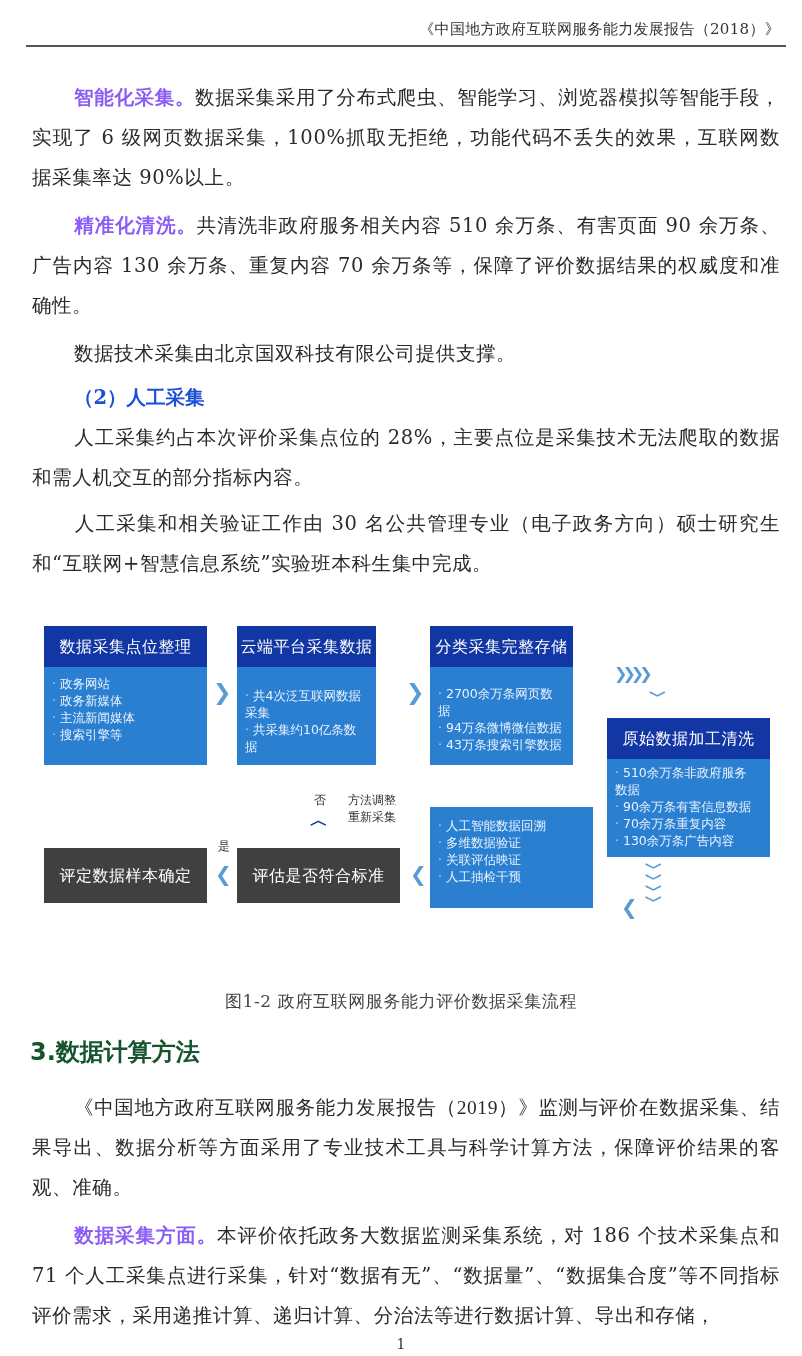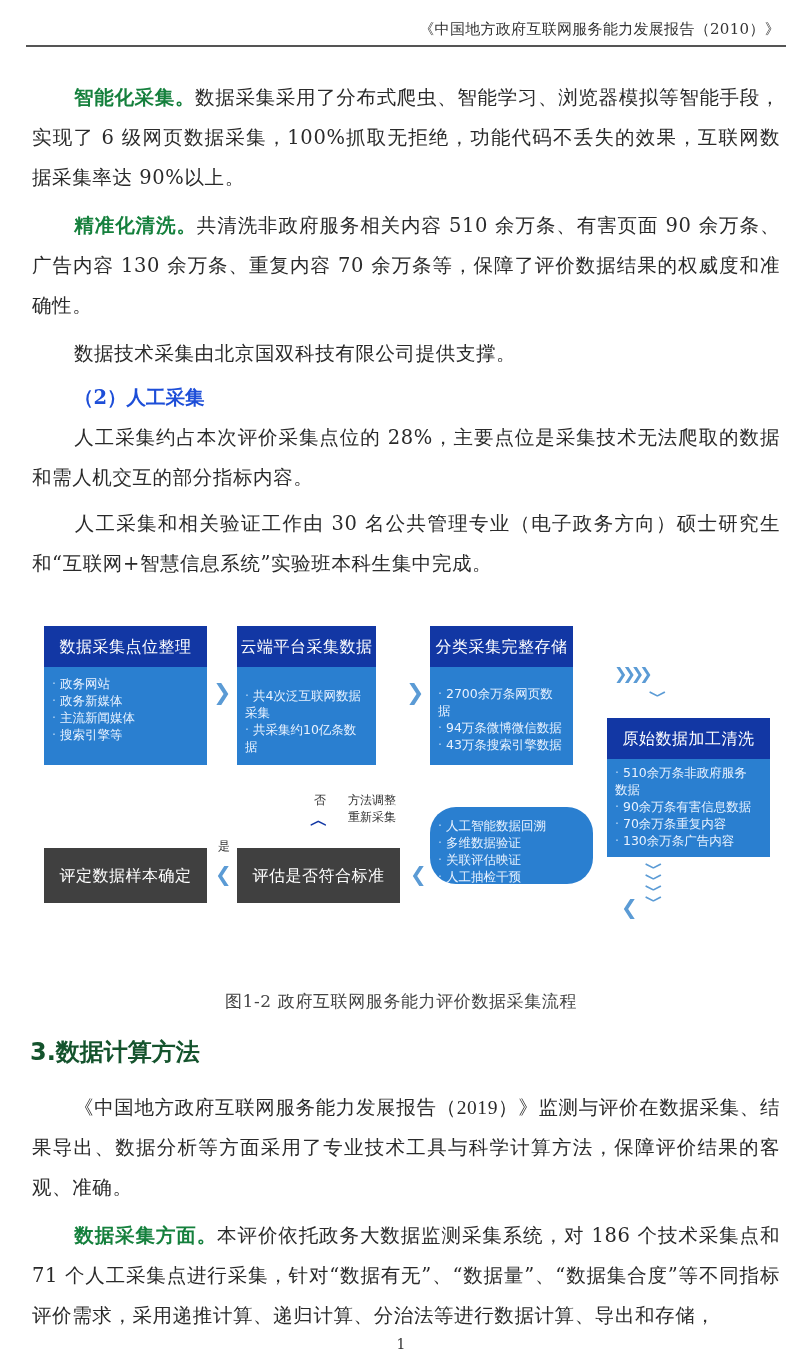--- a/index.html
+++ b/index.html
@@ -3,21 +3,21 @@
 <meta charset="utf-8">
 <style>
   html, body { margin:0; padding:0; background:#ffffff; }
   body { width:802px; height:1356px; position:relative; overflow:hidden;
          font-family:"DejaVu Serif","Liberation Serif",serif; color:#222; }
   .header-title { position:absolute; right:22px; top:20px; font-size:15px; color:#333; letter-spacing:0.3px; }
   .header-rule { position:absolute; left:26px; right:16px; top:45px; height:2px; background:#555; }
   .para { position:absolute; left:32px; width:748px; font-size:19.5px; line-height:40px; color:#2a2a2a;
           text-align:justify; letter-spacing:0.6px; }
   .para .indent { display:inline-block; width:42px; }
-  .para b { font-weight:bold; color:#15803d; }
+  .para b { font-weight:bold; color:#8b5cf6; }
   .subhead { position:absolute; left:74px; font-size:19.5px; font-weight:bold; color:#1d4ed8; }
   .section-title { position:absolute; left:30px; top:1036px; font-size:24px; font-weight:bold; color:#14532d; font-family:"DejaVu Sans","Liberation Sans",sans-serif; }
   .caption { position:absolute; left:0; width:802px; text-align:center; top:990px; font-size:17px; color:#444; letter-spacing:0.6px; }
   .page-num { position:absolute; left:0; width:802px; text-align:center; top:1336px; font-size:14px; color:#333; }
 
   
   .diagram { position:absolute; left:0; top:0; width:802px; height:980px; pointer-events:none; }
   .diagram * { pointer-events:auto; }
   .box { position:absolute; font-family:"DejaVu Sans","Liberation Sans",sans-serif; }
   .box .hd { background:#1237a4; color:#fff; font-size:16px; text-align:center; height:41px; line-height:41px; letter-spacing:0.5px; }
@@ -26,21 +26,21 @@
   .box .bd div.cont::before { content:""; }
   .solid { position:absolute; background:#404040; color:#fff; font-family:"DejaVu Sans","Liberation Sans",sans-serif;
            font-size:16px; text-align:center; line-height:55px; height:55px; letter-spacing:0.5px; }
   .arrow { position:absolute; color:#5b9bd5; font-family:"DejaVu Sans",sans-serif; font-weight:bold; }
   .lbl { position:absolute; font-family:"DejaVu Sans","Liberation Sans",sans-serif; font-size:12px; color:#333; line-height:16px; }
 </style>
 </head>
 <body>
 
 <div>
-  <div class="header-title">《中国地方政府互联网服务能力发展报告（2010）》</div>
+  <div class="header-title">《中国地方政府互联网服务能力发展报告（2018）》</div>
   <div class="header-rule"></div>
 </div>
 
 <p class="para" style="top:78px;margin:0;"><span class="indent"></span><b>智能化采集。</b><span>数据采集采用了分布式爬虫、智能学习、浏览器模拟等智能手段，实现了 6 级网页数据采集，100%抓取无拒绝，功能代码不丢失的效果，互联网数据采集率达 90%以上。</span></p>
 
 <p class="para" style="top:206px;margin:0;"><span class="indent"></span><b>精准化清洗。</b><span>共清洗非政府服务相关内容 510 余万条、有害页面 90 余万条、广告内容 130 余万条、重复内容 70 余万条等，保障了评价数据结果的权威度和准确性。</span></p>
 
 <p class="para" style="top:334px;margin:0;"><span class="indent"></span><span>数据技术采集由北京国双科技有限公司提供支撑。</span></p>
 
 <div class="subhead" style="top:384px;">（2）人工采集</div>
@@ -97,21 +97,21 @@
 
   <div class="arrow" style="left:644px;top:862px;font-size:18px;line-height:11px;width:20px;text-align:center;">
     <div>﹀</div>
     <div>﹀</div>
     <div>﹀</div>
     <div>﹀</div>
   </div>
   <div class="arrow" style="left:621px;top:895px;font-size:20px;">❮</div>
 
   <div class="box" style="left:430px;top:807px;width:163px;">
-    <div class="bd" style="height:77px;padding-top:10px;border-radius:26px;">
+    <div class="bd" style="height:101px;padding-top:10px;">
       <div>人工智能数据回溯</div>
       <div>多维数据验证</div>
       <div>关联评估映证</div>
       <div>人工抽检干预</div>
     </div>
   </div>
 
   <div class="arrow" style="left:410px;top:862px;font-size:20px;">❮</div>
 
   <div class="solid" style="left:237px;top:848px;width:163px;">评估是否符合标准</div>

